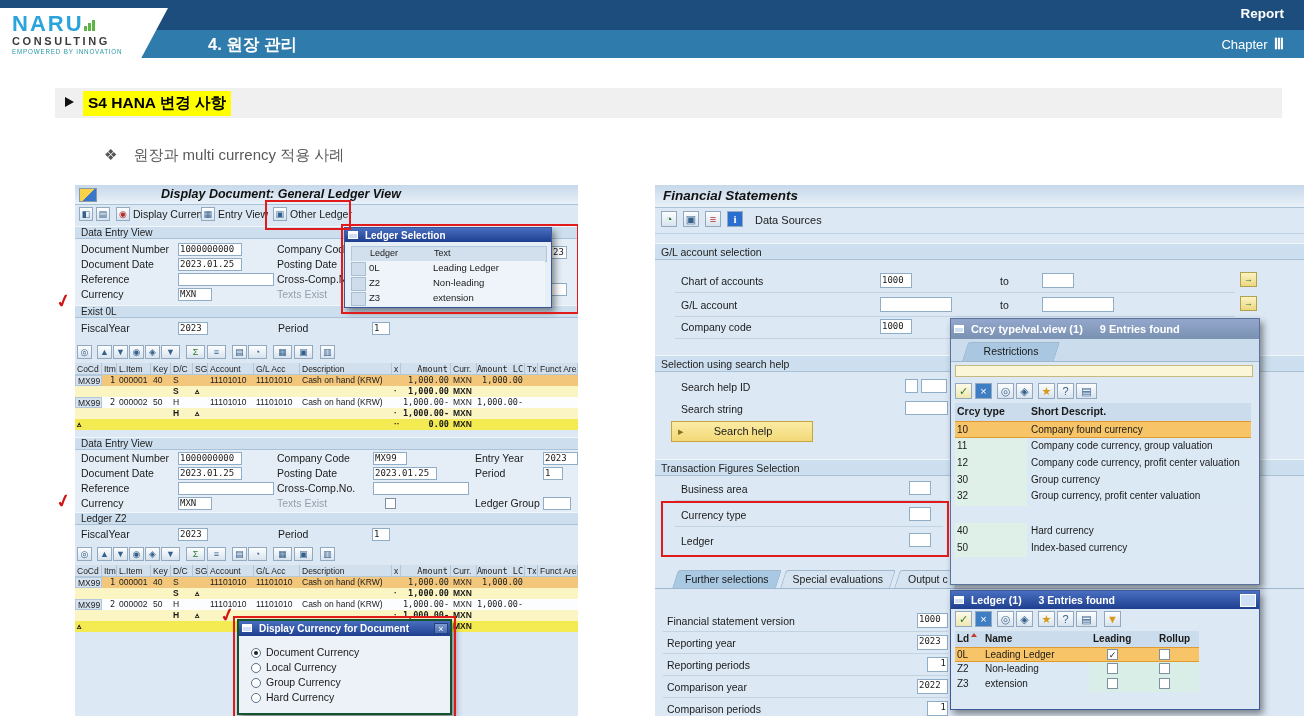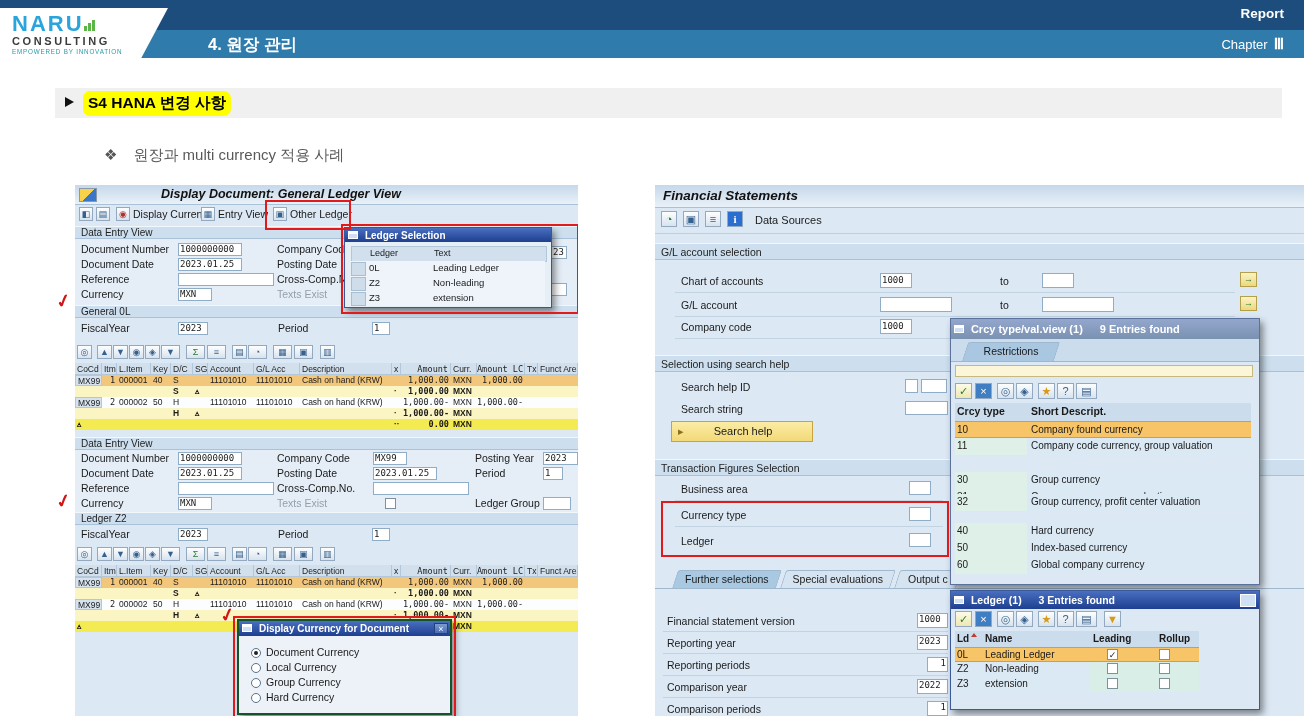--- a/index.html
+++ b/index.html
@@ -17,21 +17,21 @@
   .logo-tag{font-size:6.3px;color:#2a9aa8;letter-spacing:.8px;line-height:8px;}
   #hdr-title{left:208px;top:34px;color:#fff;font-weight:bold;font-size:16.5px;z-index:3;}
   #hdr-report{right:20px;top:6px;color:#fff;font-weight:bold;font-size:13.5px;z-index:3;position:absolute;}
   #hdr-chapter{right:20px;top:35px;color:#fff;font-size:13px;z-index:3;position:absolute;}
   #hdr-chapter .rn{font-family:"Liberation Serif",serif;font-weight:bold;font-size:15px;margin-left:6px;}
   
   #hband{left:55px;top:88px;width:1227px;height:30px;background:#f0f0f0;}
   .tri-bullet{position:absolute;left:10px;top:9px;width:0;height:0;border-left:9px solid #111;
               border-top:5.5px solid transparent;border-bottom:5.5px solid transparent;}
   #hband .hl{position:absolute;left:28px;top:3px;background:#ffff00;color:#000;font-weight:bold;
-             font-size:15.5px;padding:2px 5px;border-radius:7px;}
+             font-size:15.5px;padding:2px 5px;}
   #subline{left:104px;top:146px;font-size:15px;color:#595959;}
   #subline .dm{margin-right:16px;color:#555;}
   
   .sapwin{background:#dce8f4;font-size:10.5px;overflow:hidden;}
   .wtitle{background:linear-gradient(#c6d8ea,#e9f1f8);border-bottom:1px solid #a9c2d8;}
   .wtitle .t{font-weight:bold;font-style:italic;font-size:12.5px;color:#111;}
   .strip{background:#cddfee;border-top:1px solid #f2f7fb;border-bottom:1px solid #a9c2d8;
          font-size:10px;line-height:12px;padding-left:6px;box-sizing:border-box;color:#222;}
   .lbl{font-size:10.5px;line-height:13px;white-space:nowrap;}
   .glbl{color:#93a0ac;}
@@ -164,21 +164,21 @@
         <span class="abs" style="left:82px;">Non-leading</span>
       </div>
       <div class="abs" style="left:6px;top:63px;width:194px;height:15px;background:#eef4fa;font-size:9.5px;line-height:14px;">
         <span class="abs" style="left:0;top:1px;width:13px;height:12px;background:#cfdce9;border:1px solid #a8bed2;"></span>
         <span class="abs" style="left:18px;">Z3</span>
         <span class="abs" style="left:82px;">extension</span>
       </div>
     </div>
     <div class="abs redbox" style="left:266px;top:39px;width:234px;height:86px;"></div>
 
-    <div class="abs strip" style="left:0;top:120px;width:503px;height:13px;">General 0L</div>
+    <div class="abs strip" style="left:0;top:120px;width:503px;height:13px;">Exist 0L</div>
     <span class="abs lbl" style="left:6px;top:137px;">FiscalYear</span>
     <span class="abs fld" style="left:103px;top:137px;width:30px;">2023</span>
     <span class="abs lbl" style="left:203px;top:137px;">Period</span>
     <span class="abs fld" style="left:297px;top:137px;width:18px;">1</span>
 
     <div class="abs" style="left:2px;top:160px;width:500px;height:16px;">
       <span class="abs ico" style="left:0;top:0;width:15px;height:14px;">◎</span>
       <span class="abs ico" style="left:20px;top:0;width:15px;height:14px;">▲</span>
       <span class="abs ico" style="left:36px;top:0;width:15px;height:14px;">▼</span>
       <span class="abs ico" style="left:52px;top:0;width:15px;height:14px;">◉</span>
@@ -256,21 +256,21 @@
         <span class="k10 num">0.00</span>
         <span class="k11">MXN</span>
     </div>
 
     <div class="abs strip" style="left:0;top:252px;width:503px;height:13px;">Data Entry View</div>
     <div class="abs" style="left:0;top:265px;width:503px;height:62px;background:#e5eef7;"></div>
     <span class="abs lbl" style="left:6px;top:267px;">Document Number</span>
     <span class="abs fld" style="left:103px;top:267px;width:64px;">1000000000</span>
     <span class="abs lbl" style="left:202px;top:267px;">Company Code</span>
     <span class="abs fld" style="left:298px;top:267px;width:34px;">MX99</span>
-    <span class="abs lbl" style="left:400px;top:267px;">Posting Year</span>
+    <span class="abs lbl" style="left:400px;top:267px;">Entry Year</span>
     <span class="abs fld" style="left:468px;top:267px;width:35px;">2023</span>
     <span class="abs lbl" style="left:6px;top:282px;">Document Date</span>
     <span class="abs fld" style="left:103px;top:282px;width:64px;">2023.01.25</span>
     <span class="abs lbl" style="left:202px;top:282px;">Posting Date</span>
     <span class="abs fld" style="left:298px;top:282px;width:64px;">2023.01.25</span>
     <span class="abs lbl" style="left:400px;top:282px;">Period</span>
     <span class="abs fld" style="left:468px;top:282px;width:20px;">1</span>
     <span class="abs lbl" style="left:6px;top:297px;">Reference</span>
     <span class="abs fld" style="left:103px;top:297px;width:96px;"></span>
     <span class="abs lbl" style="left:202px;top:297px;">Cross-Comp.No.</span>
@@ -491,55 +491,55 @@
       <div class="abs" style="left:4px;top:102px;width:296px;height:17px;font-size:10px;line-height:16px;background:#f8c468;border-top:1px solid #e09a30;border-bottom:1px solid #e09a30;box-sizing:border-box;">
         <span class="abs" style="left:2px;">10</span>
           <span class="abs" style="left:76px;">Company found currency</span>
       </div>
       <div class="abs" style="left:4px;top:119px;width:296px;height:17px;font-size:10px;line-height:16px;">
         <span class="abs" style="left:0;width:72px;height:17px;background:#def0e8;"></span>
           <span class="abs" style="left:72px;width:224px;height:17px;background:#dbe9f5;"></span>
         <span class="abs" style="left:2px;">11</span>
           <span class="abs" style="left:76px;">Company code currency, group valuation</span>
       </div>
+      <div class="abs" style="left:4px;top:136px;width:296px;height:17px;font-size:10px;line-height:16px;">
+        <span class="abs" style="left:0;width:72px;height:17px;background:#def0e8;"></span>
+          <span class="abs" style="left:72px;width:224px;height:17px;background:#dbe9f5;"></span>
+        <span class="abs" style="left:2px;">12</span>
+          <span class="abs" style="left:76px;">Company code currency, profit center valuation</span>
+      </div>
       <div class="abs" style="left:4px;top:153px;width:296px;height:17px;font-size:10px;line-height:16px;">
         <span class="abs" style="left:0;width:72px;height:17px;background:#def0e8;"></span>
           <span class="abs" style="left:72px;width:224px;height:17px;background:#dbe9f5;"></span>
         <span class="abs" style="left:2px;">30</span>
           <span class="abs" style="left:76px;">Group currency</span>
       </div>
       <div class="abs" style="left:4px;top:170px;width:296px;height:17px;font-size:10px;line-height:16px;">
         <span class="abs" style="left:0;width:72px;height:17px;background:#def0e8;"></span>
           <span class="abs" style="left:72px;width:224px;height:17px;background:#dbe9f5;"></span>
         <span class="abs" style="left:2px;">31</span>
           <span class="abs" style="left:76px;">Group currency, group valuation</span>
       </div>
-      <div class="abs" style="left:4px;top:175px;width:296px;height:17px;font-size:10px;line-height:16px;">
+      <div class="abs" style="left:4px;top:169px;width:296px;height:17px;font-size:10px;line-height:16px;">
         <span class="abs" style="left:0;width:72px;height:17px;background:#def0e8;"></span>
           <span class="abs" style="left:72px;width:224px;height:17px;background:#dbe9f5;"></span>
         <span class="abs" style="left:2px;">32</span>
           <span class="abs" style="left:76px;">Group currency, profit center valuation</span>
       </div>
       <div class="abs" style="left:4px;top:204px;width:296px;height:17px;font-size:10px;line-height:16px;">
         <span class="abs" style="left:0;width:72px;height:17px;background:#def0e8;"></span>
           <span class="abs" style="left:72px;width:224px;height:17px;background:#dbe9f5;"></span>
         <span class="abs" style="left:2px;">40</span>
           <span class="abs" style="left:76px;">Hard currency</span>
       </div>
       <div class="abs" style="left:4px;top:221px;width:296px;height:17px;font-size:10px;line-height:16px;">
         <span class="abs" style="left:0;width:72px;height:17px;background:#def0e8;"></span>
           <span class="abs" style="left:72px;width:224px;height:17px;background:#dbe9f5;"></span>
         <span class="abs" style="left:2px;">50</span>
           <span class="abs" style="left:76px;">Index-based currency</span>
-      </div>
-      <div class="abs" style="left:4px;top:238px;width:296px;height:17px;font-size:10px;line-height:16px;">
-        <span class="abs" style="left:0;width:72px;height:17px;background:#def0e8;"></span>
-          <span class="abs" style="left:72px;width:224px;height:17px;background:#dbe9f5;"></span>
-        <span class="abs" style="left:2px;">60</span>
-          <span class="abs" style="left:76px;">Global company currency</span>
       </div>
     </div>
 
     <div class="abs popup" style="left:295px;top:405px;width:308px;height:118px;background:#dce8f4;border:1px solid #3c5a9a;">
       <div class="abs pbar-dark" style="left:0;top:0;width:100%;height:18px;">
         <span class="winglyph" style="margin-top:5px;"></span>
         <span class="ptitle" style="font-size:10.5px;line-height:18px;">Ledger (1)</span>
         <span class="ptitle" style="font-size:10.5px;line-height:18px;margin-left:14px;">3 Entries found</span>
         <span class="abs" style="right:3px;top:3px;width:14px;height:11px;background:#cfe0f4;border:1px solid #fff;"></span>
       </div>

